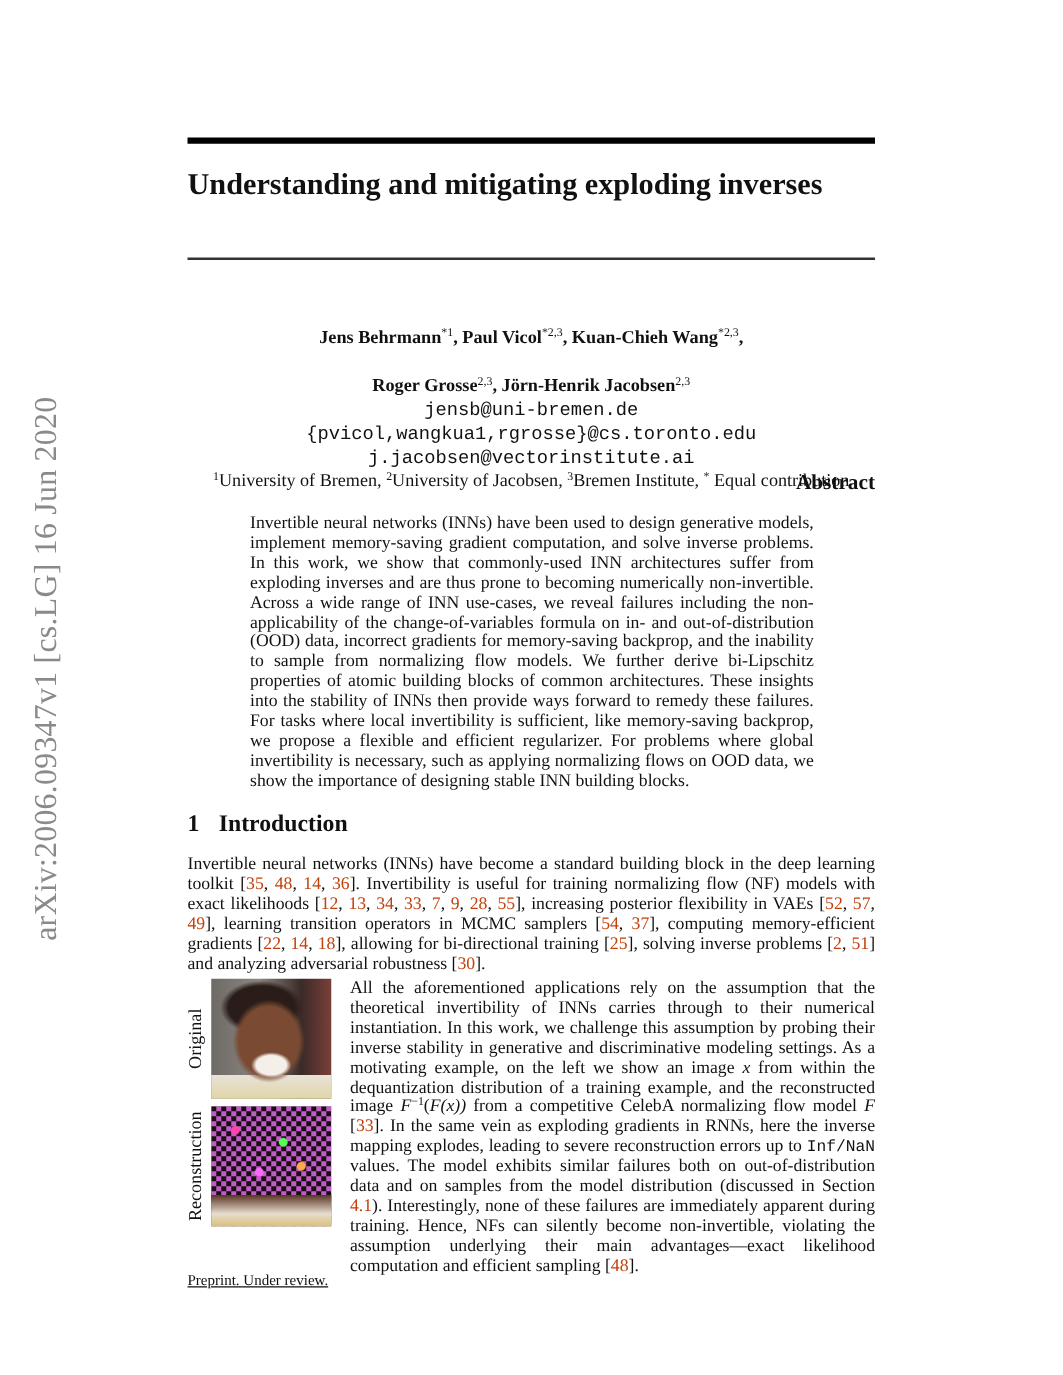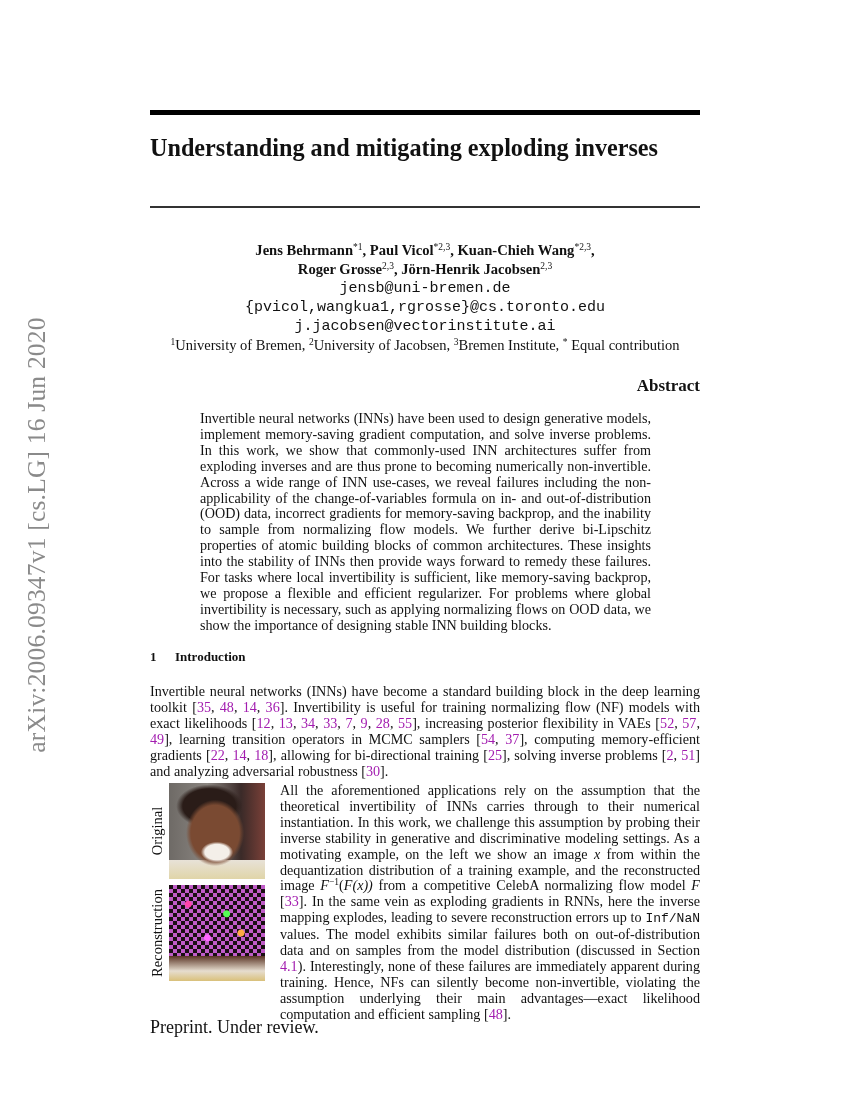--- a/index.html
+++ b/index.html
@@ -18,43 +18,43 @@
     .top-rule { position: absolute; left: 150px; top: 110px; width: 550px; height: 5px; background: #000; }
     .title-block {
       position: absolute; left: 150px; top: 134px; width: 550px; text-align: left;
       font-weight: bold; font-size: 24.2px; line-height: 28px;
     }
     .bottom-rule { position: absolute; left: 150px; top: 206px; width: 550px; height: 1.5px; background: #333; }
     .authors {
       position: absolute; left: 150px; top: 241px; width: 550px; text-align: center;
       font-size: 14.6px; line-height: 19px;
     }
-    .authors .names { font-weight: bold; }
+    .authors .names { font-weight: bold; margin-top: 20px; }
     .authors sup { font-weight: normal; font-size: 9.5px; vertical-align: 5px; line-height: 0; }
     .authors .mono { font-family: "Liberation Mono", "DejaVu Sans Mono", monospace; font-size: 15px; }
     .authors .affil { font-size: 14.5px; }
     .authors .affil sup { font-size: 9.5px; }
 
     .abstract-heading {
       position: absolute; left: 150px; top: 376px; width: 550px; text-align: right;
       font-weight: bold; font-size: 17px;
     }
     .abstract-body {
       position: absolute; left: 200px; top: 411px; width: 451px;
       font-size: 14.15px; line-height: 15.9px; text-align: justify; hyphens: auto;
     }
     .section-heading {
-      position: absolute; left: 150px; top: 649px; font-weight: bold; font-size: 13px;
+      position: absolute; left: 150px; top: 649px; font-weight: bold; font-size: 19px;
     }
     .section-heading .num { display: inline-block; width: 25px; }
     .intro-p1 {
       position: absolute; left: 150px; top: 684px; width: 550px;
       font-size: 14.15px; line-height: 15.9px; text-align: justify;
     }
-    .cite { color: #a21caf; }
+    .cite { color: #c2410c; }
     .figure {
       position: absolute; left: 148px; top: 783px; width: 118px; height: 215px;
     }
     .fig-label {
       position: absolute; font-size: 14.5px; white-space: nowrap;
       transform: translate(-50%, -50%) rotate(-90deg);
     }
     .img-original {
       position: absolute; left: 21px; top: 0; width: 96px; height: 96px;
       background:
@@ -80,21 +80,21 @@
       background: linear-gradient(180deg, #5a3424 0%, #e6ddcf 60%, #d9c07a 100%);
     }
     .intro-p2 {
       position: absolute; left: 280px; top: 783px; width: 420px;
       font-size: 14.15px; line-height: 15.9px; text-align: justify;
     }
     .mono-inline { font-family: "Liberation Mono", "DejaVu Sans Mono", monospace; font-size: 13px; }
     .math { font-style: italic; }
     .math sup { font-style: normal; font-size: 9.5px; vertical-align: 5px; line-height: 0; }
     .footer-note {
-      position: absolute; left: 150px; top: 1017px; font-size: 18px;
+      position: absolute; left: 150px; top: 1017px; font-size: 12px; text-decoration: underline;
     }
   </style>
 </head>
 <body>
 
 <div class="arxiv-stamp">
   <span>arXiv:2006.09347v1  [cs.LG]  16 Jun 2020</span>
 </div>
 
 <div class="top-rule"></div>

